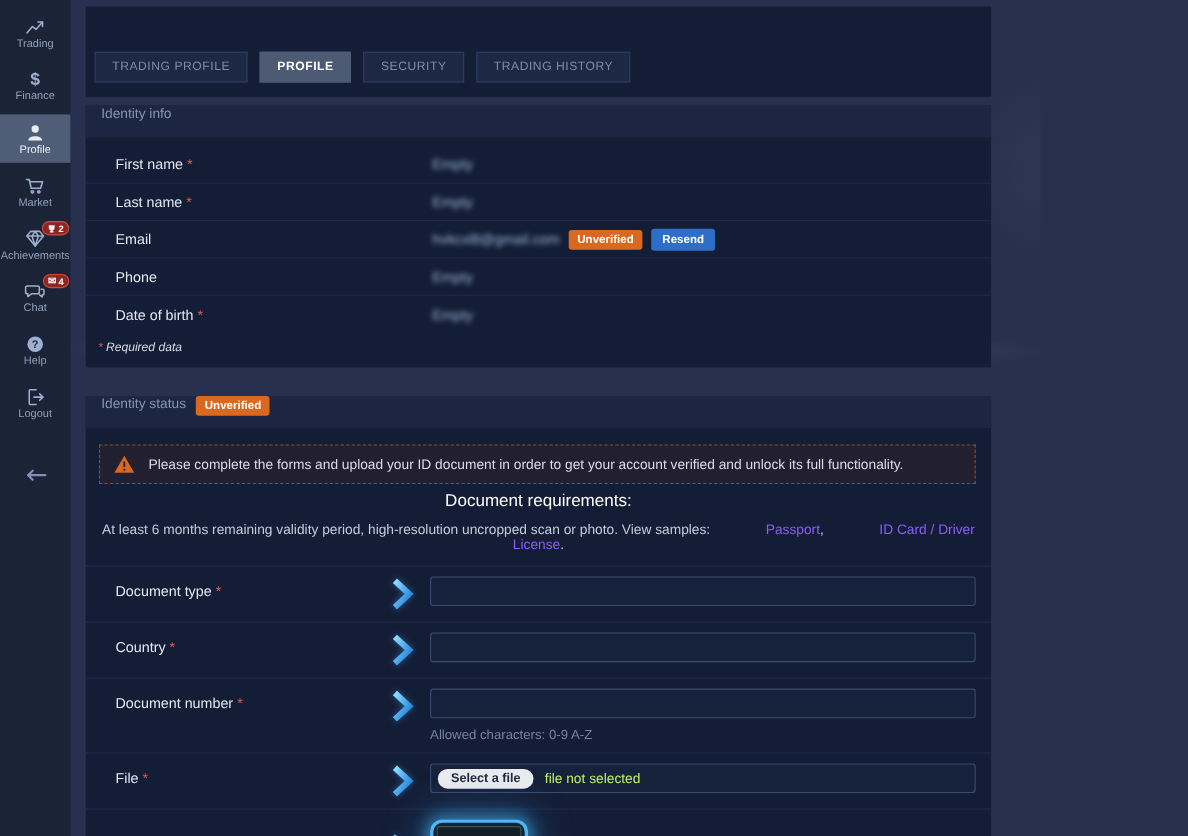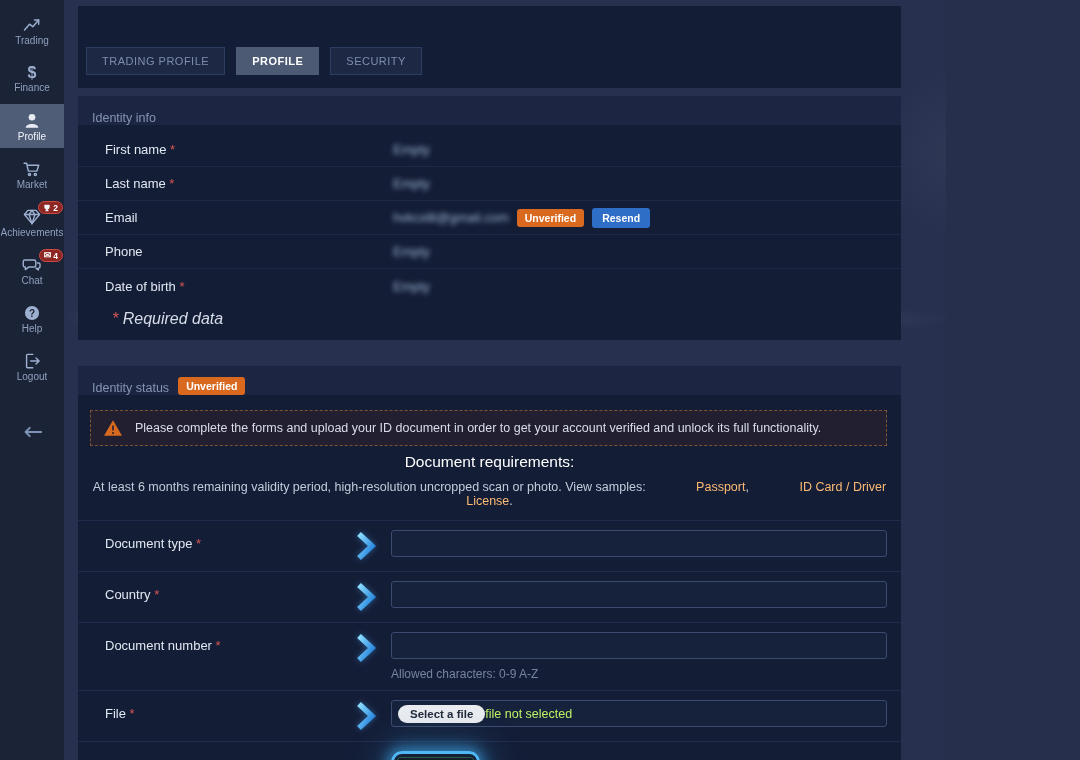--- a/index.html
+++ b/index.html
@@ -52,63 +52,63 @@
   .tabs-panel { background:#141d36; padding:17px 10px 13px 8px; display:flex; gap:11px; margin-bottom:8px; }
   .tab {
     height:28px; padding:0 15px; display:flex; align-items:center; cursor:pointer;
     font-size:11px; letter-spacing:.5px; color:#7e8dab;
     background:#1d2845; border:1px solid #2d3c61;margin-top:24px;
   }
   .tab.active { background:#4c5a74; border-color:#4c5a74; color:#ffffff; font-weight:bold; }
 
   .panel { background:#141d36; }
   .section-header {
-    height:29px; background:#1c2642; display:flex; align-items:flex-end; gap:9px;
+    height:29px; background:#1c2642; display:flex; align-items:flex-start; gap:9px;
     padding:0 14px; color:#8494b2; font-size:12.5px;
   }
 
   
   .id-row { display:flex; align-items:center; height:34px; padding:0 14px 0 27px; }
   .id-row.sep { border-bottom:1px solid #1e2946; }
   .id-label { flex:0 0 288px; color:#e2e8f2; font-size:13px; }
   .req { color:#d95757; }
   .id-value { flex:1; display:flex; align-items:center; gap:8px; color:#a9c4e2; font-size:13px; }
   .blur { filter:blur(2.5px); opacity:.9; }
   .badge { border-radius:3px; color:#fff; font-size:10.5px; padding:3px 8px; font-weight:bold; }
   .badge.orange { background:#d9691e; }
   .btn-resend { background:#2f6ec6; border:none; border-radius:3px; color:#fff; font-size:10.5px; padding:4px 10px; font-weight:bold; cursor:pointer; }
-  .required-note { padding:7px 14px 12px 34px; color:#d6dce8; font-size:16px; font-style:italic; }
+  .required-note { padding:7px 14px 12px 11px; color:#d6dce8; font-size:11px; font-style:italic; }
 
   
   .status-panel { margin-top:26px; padding-bottom:10px; }
   .warning-box {
     margin:15px 14px 0 12px; padding:8px 12px;
     border:1px dashed #7c5434; background:#221f31;
     display:flex; align-items:center; gap:12px;
     color:#d8dde8; font-size:12.5px;
   }
   .requirements { padding:7px 14px 6px 14px;text-align:center; }
   .req-title { color:#ffffff; font-size:15.5px; }
   .req-text { margin-top:9px; color:#c3cbdb; font-size:12.5px; }
-  .link { color:#fdba74; cursor:pointer;margin-left:47px; }
+  .link { color:#8b5cf6; cursor:pointer;margin-left:47px; }
 
   .form { margin-top:6px; }
   .form-row { display:flex; padding:9px 14px 9px 27px; border-top:1px solid #202b4b; }
   .form-label { flex:0 0 248px; color:#e2e8f2; font-size:13px; padding-top:6px; }
   .chev { flex:0 0 38px; display:flex; align-items:flex-start; padding-top:0; }
   .chev svg { filter:drop-shadow(0 0 3px rgba(70,170,255,.45)); }
   .form-field { flex:1; }
   input.txt {
     width:100%; height:27px; background:#16213c; border:1px solid #3b4b70; border-radius:3px;
     color:#dfe5ef; padding:0 8px; font-size:13px; outline:none;
     font-family:"Liberation Sans", sans-serif;
   }
   .hint { margin-top:8px; color:#76839f; font-size:12px; }
   .file-box {
-    display:flex; align-items:center; height:27px;
+    display:flex; align-items:center; gap:10px; height:27px;
     background:#16213c; border:1px solid #3b4b70; border-radius:3px; padding:4px 6px; cursor:pointer;
   }
   .file-btn { background:#e9ebef; color:#22293a; border:none; border-radius:9px; font-size:11.5px; padding:3px 12px; font-weight:bold; cursor:pointer; }
   .file-status { color:#bef264; font-size:12.5px; }
 
   .upload-row { align-items:center; }
   .upload-row .form-label { padding-top:0; }
   .upload-wrap {
     display:inline-block; border:3px solid #4fb7f4; border-radius:11px; padding:3px;
     background:rgba(18,36,54,.5);
@@ -228,20 +228,21 @@
         </svg>
     </div>
   </aside>
 
   <main class="main">
 
     <div class="tabs-panel">
       <div class="tab">TRADING PROFILE</div>
       <div class="tab active">PROFILE</div>
       <div class="tab">SECURITY</div>
+      <div class="tab">TRADING HISTORY</div>
     </div>
 
     <section class="panel">
       <div class="section-header">
         <span>Identity info</span>
       </div>
 
       <div class="id-row sep" style="margin-top:8px;">
         <div class="id-label">
           <span>First name</span>

